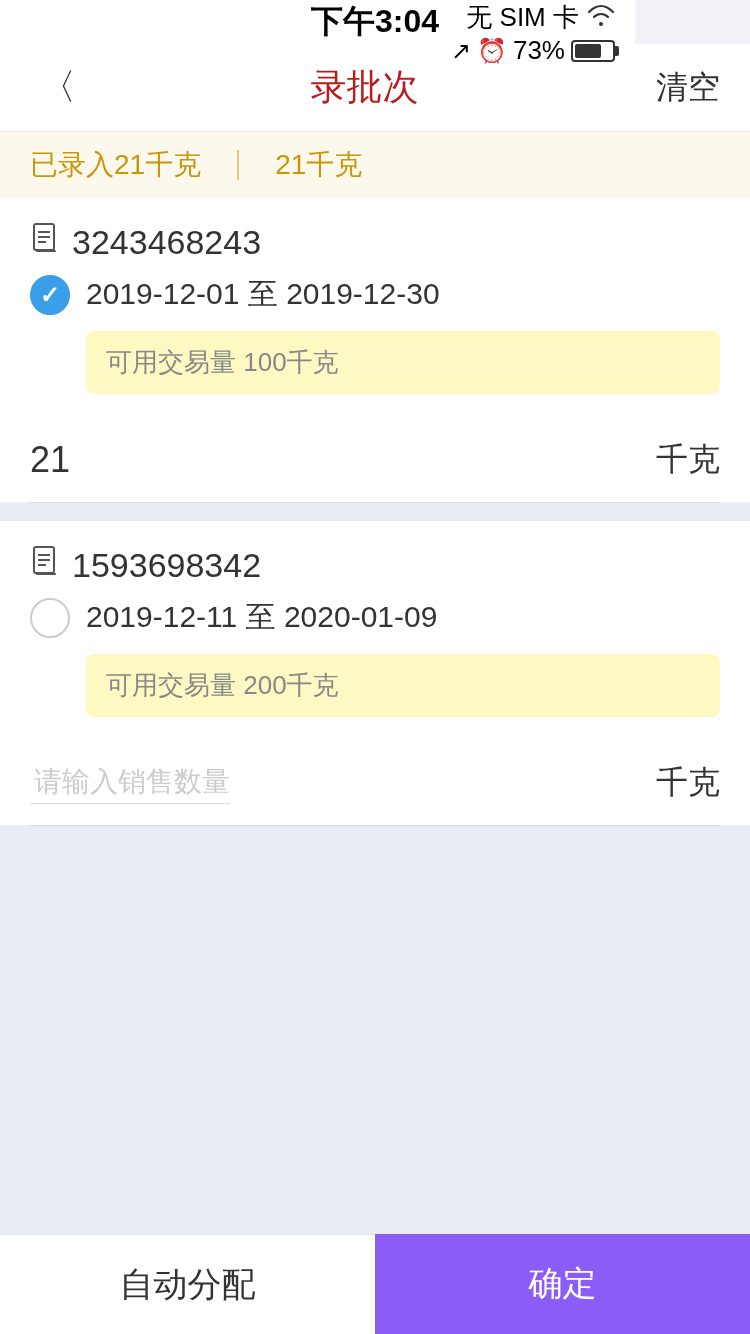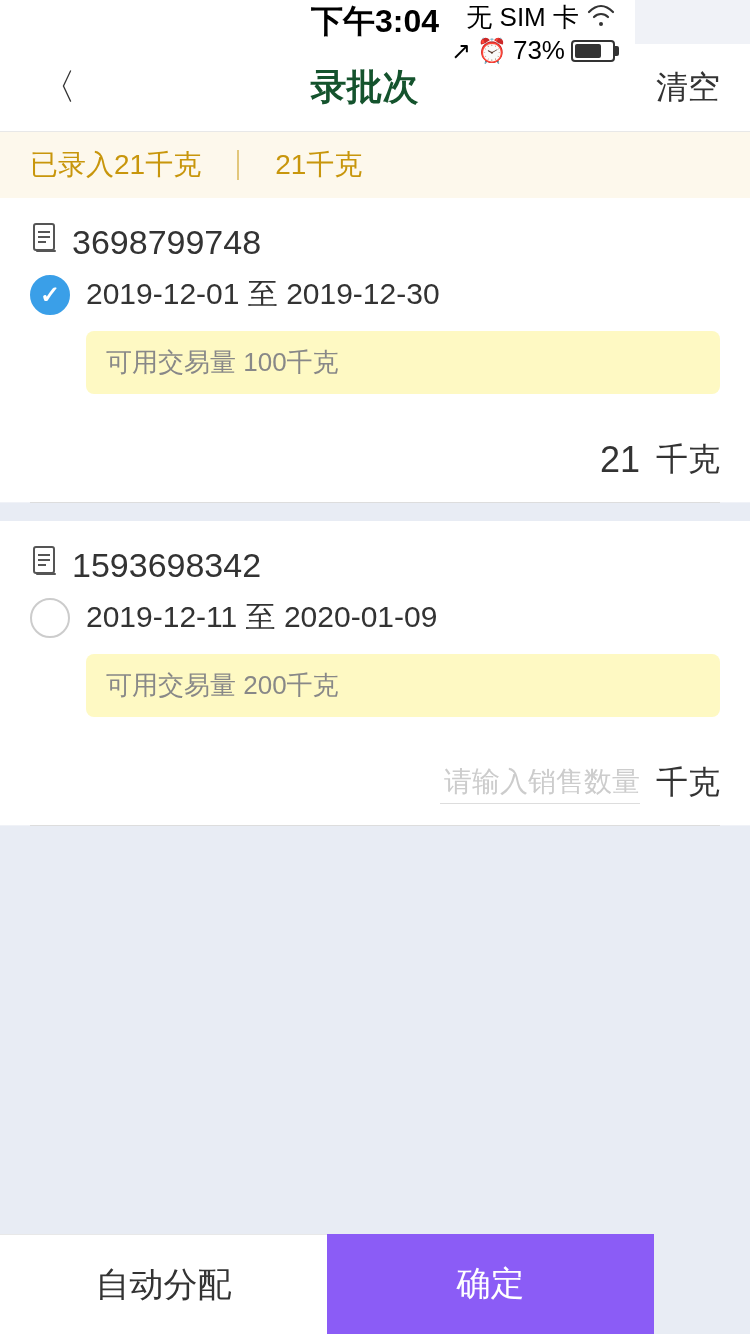--- a/index.html
+++ b/index.html
@@ -82,22 +82,22 @@
       border-bottom: 1px solid #e8e8e8;
     }
     .nav-back {
       font-size: 36px;
       color: #333;
       cursor: pointer;
       padding: 10px;
     }
     .nav-title {
       font-size: 36px;
-      font-weight: 700;
-      color: #14532d;
+      font-weight: 400;
+      color: #b91c1c;
     }
     .nav-clear {
       font-size: 32px;
       color: #333;
       cursor: pointer;
       margin-left: 13px;
     }
 
     
     .summary-banner {
@@ -185,21 +185,21 @@
       border-radius: 8px;
       padding: 14px 20px;
       font-size: 26px;
       color: #888;
     }
 
     
     .qty-input-row {
       display: flex;
       align-items: center;
-      justify-content: flex-end;
+      justify-content: space-between;
       padding: 20px 30px;
       background: #fff;
       gap: 16px;
     }
     .qty-input {
       border: none;
       outline: none;
       font-size: 32px;
       color: #333;
       text-align: right;
@@ -232,21 +232,21 @@
       height: 18px;
       background: #e8ecf4;
       width: 750px;
     }
 
     
     .bottom-bar {
       position: fixed;
       bottom: 0;
       left: 0;
-      width: 654px;
+      width: 750px;
       height: 100px;
       display: flex;
     }
     .btn-auto {
       flex: 1;
       background: #fff;
       border: none;
       font-size: 34px;
       color: #333;
       cursor: pointer;
@@ -322,21 +322,21 @@
     <div class="batch-id-row">
       <span class="batch-icon">
         <svg width="32" height="32" viewBox="0 0 32 32" fill="none">
           <rect x="4" y="2" width="20" height="26" rx="2" stroke="#555" stroke-width="2" fill="none"></rect>
           <rect x="6" y="28" width="20" height="2" rx="1" fill="#555"></rect>
           <line x1="8" y1="10" x2="20" y2="10" stroke="#555" stroke-width="2"></line>
           <line x1="8" y1="15" x2="20" y2="15" stroke="#555" stroke-width="2"></line>
           <line x1="8" y1="20" x2="16" y2="20" stroke="#555" stroke-width="2"></line>
         </svg>
       </span>
-      <span class="batch-id">3698799748</span>
+      <span class="batch-id">3243468243</span>
     </div>
     <div class="batch-date-row">
       <div class="radio-btn selected"></div>
       <span class="batch-date">2019-12-01 至 2019-12-30</span>
     </div>
     <div class="available-qty-box">可用交易量 100千克</div>
   </div>
 
   <div class="qty-input-row">
     <span class="qty-value">21</span>

